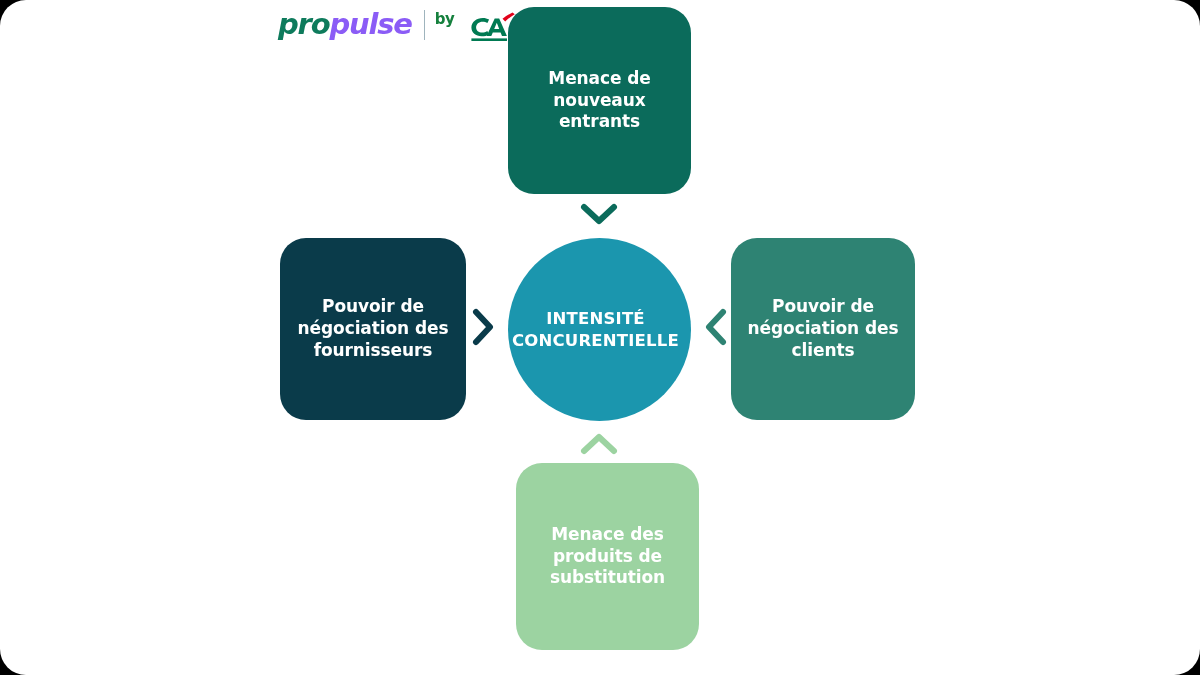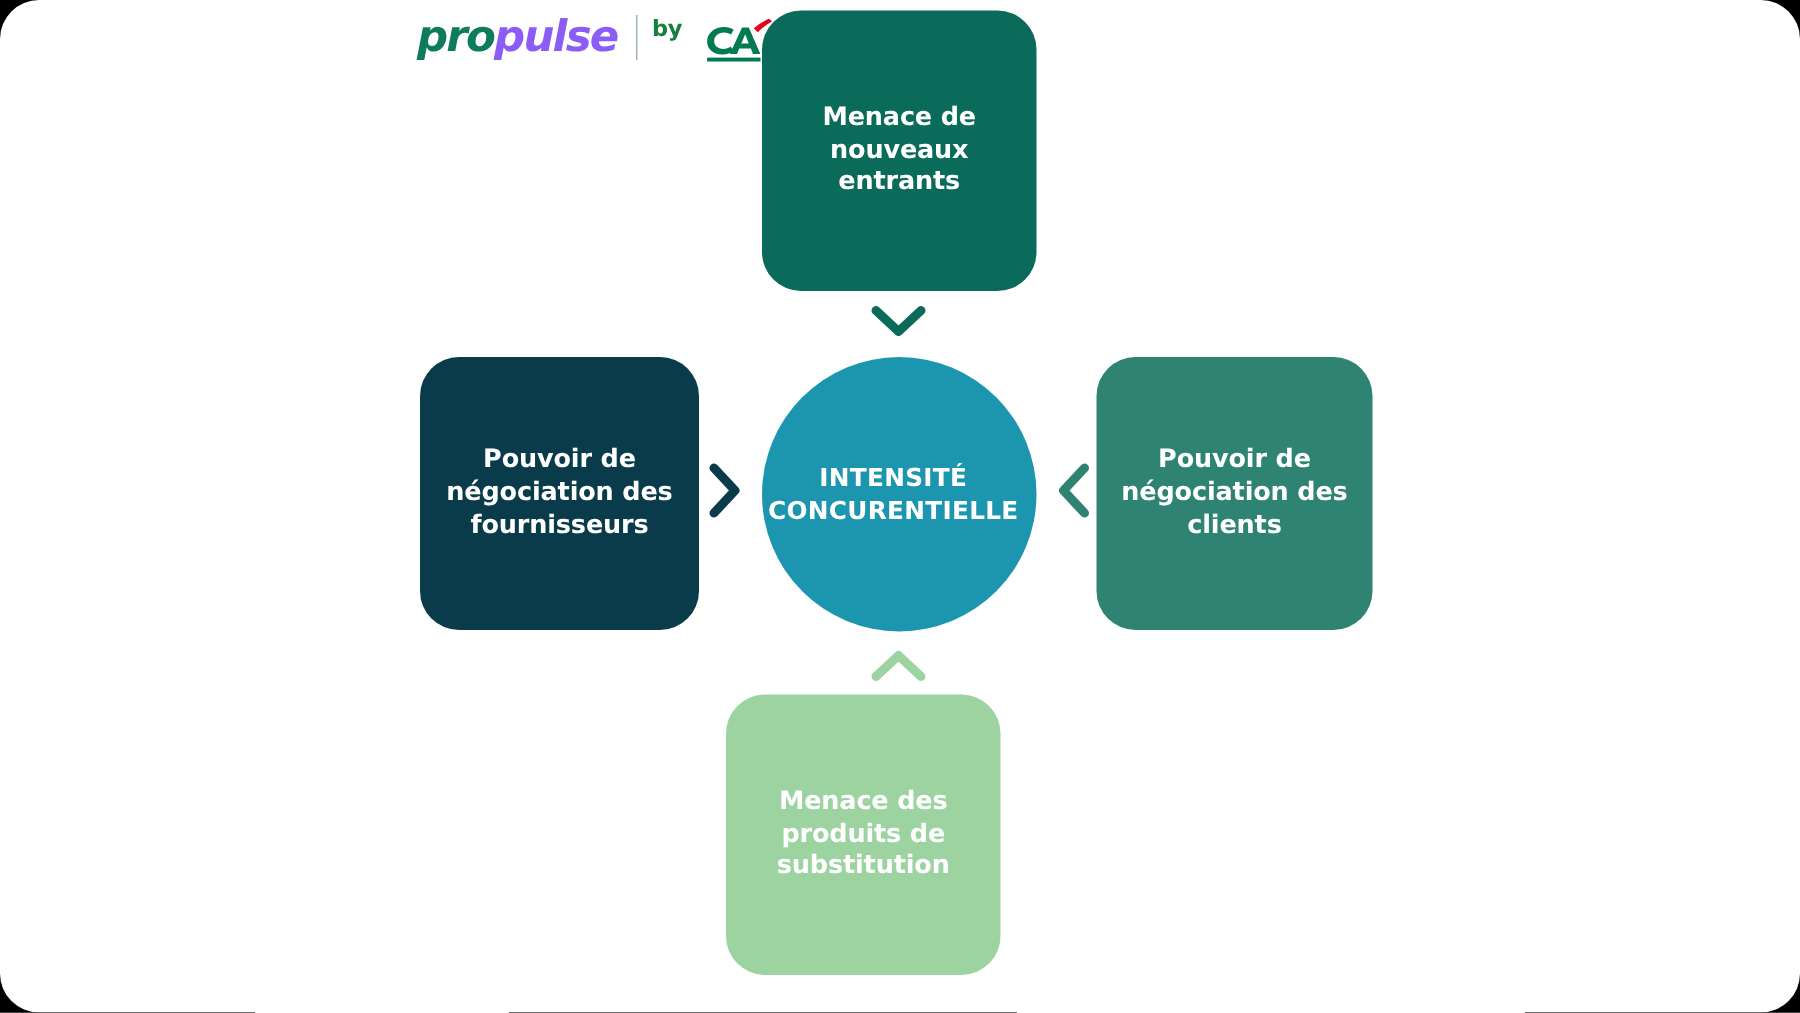--- a/index.html
+++ b/index.html
@@ -78,21 +78,21 @@
     line-height: 1.28;
     text-align: center;
     letter-spacing: -0.1px;
     white-space: pre-line;
     padding: 0 12px;
   }
 
   #node-top    { left: 508px; top: 7px;    width: 183px; height: 187px; }
   #node-left   { left: 280px; top: 238px;  width: 186px; height: 182px; }
   #node-right  { left: 731px; top: 238px;  width: 184px; height: 182px; }
-  #node-bottom { left: 484px; top: 463px;  width: 183px; height: 187px; }
+  #node-bottom { left: 516px; top: 463px;  width: 183px; height: 187px; }
 
   
   #node-center {
     position: absolute;
     left: 508px;
     top: 238px;
     width: 183px;
     height: 183px;
     border-radius: 50%;
     display: flex;

